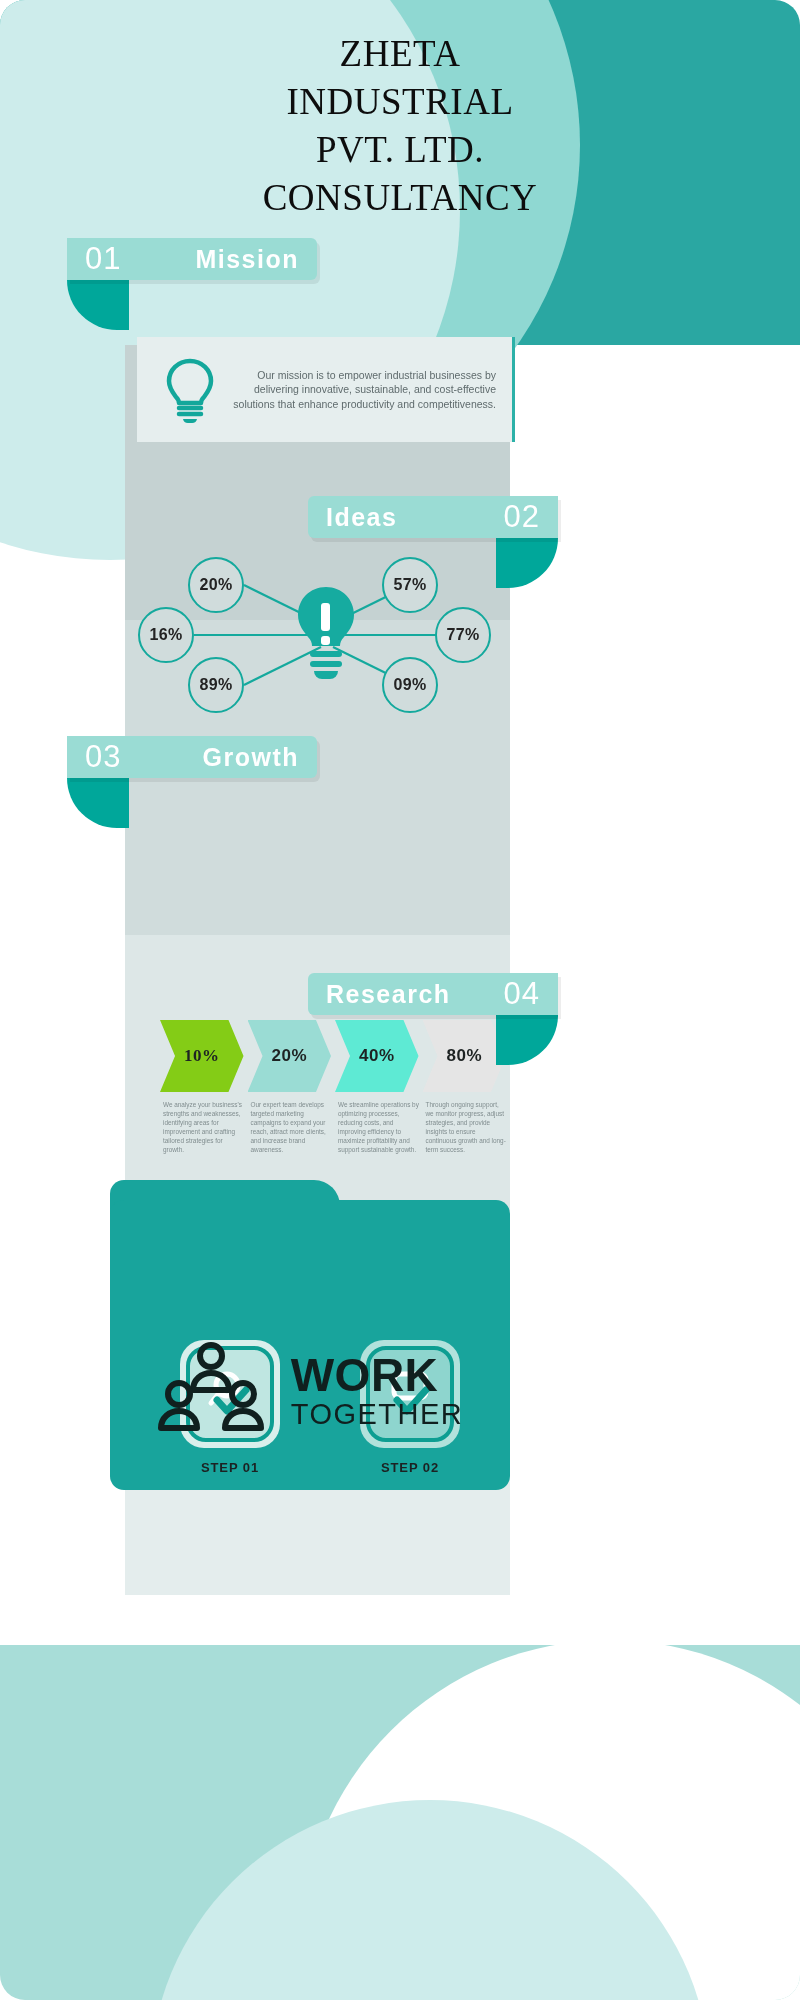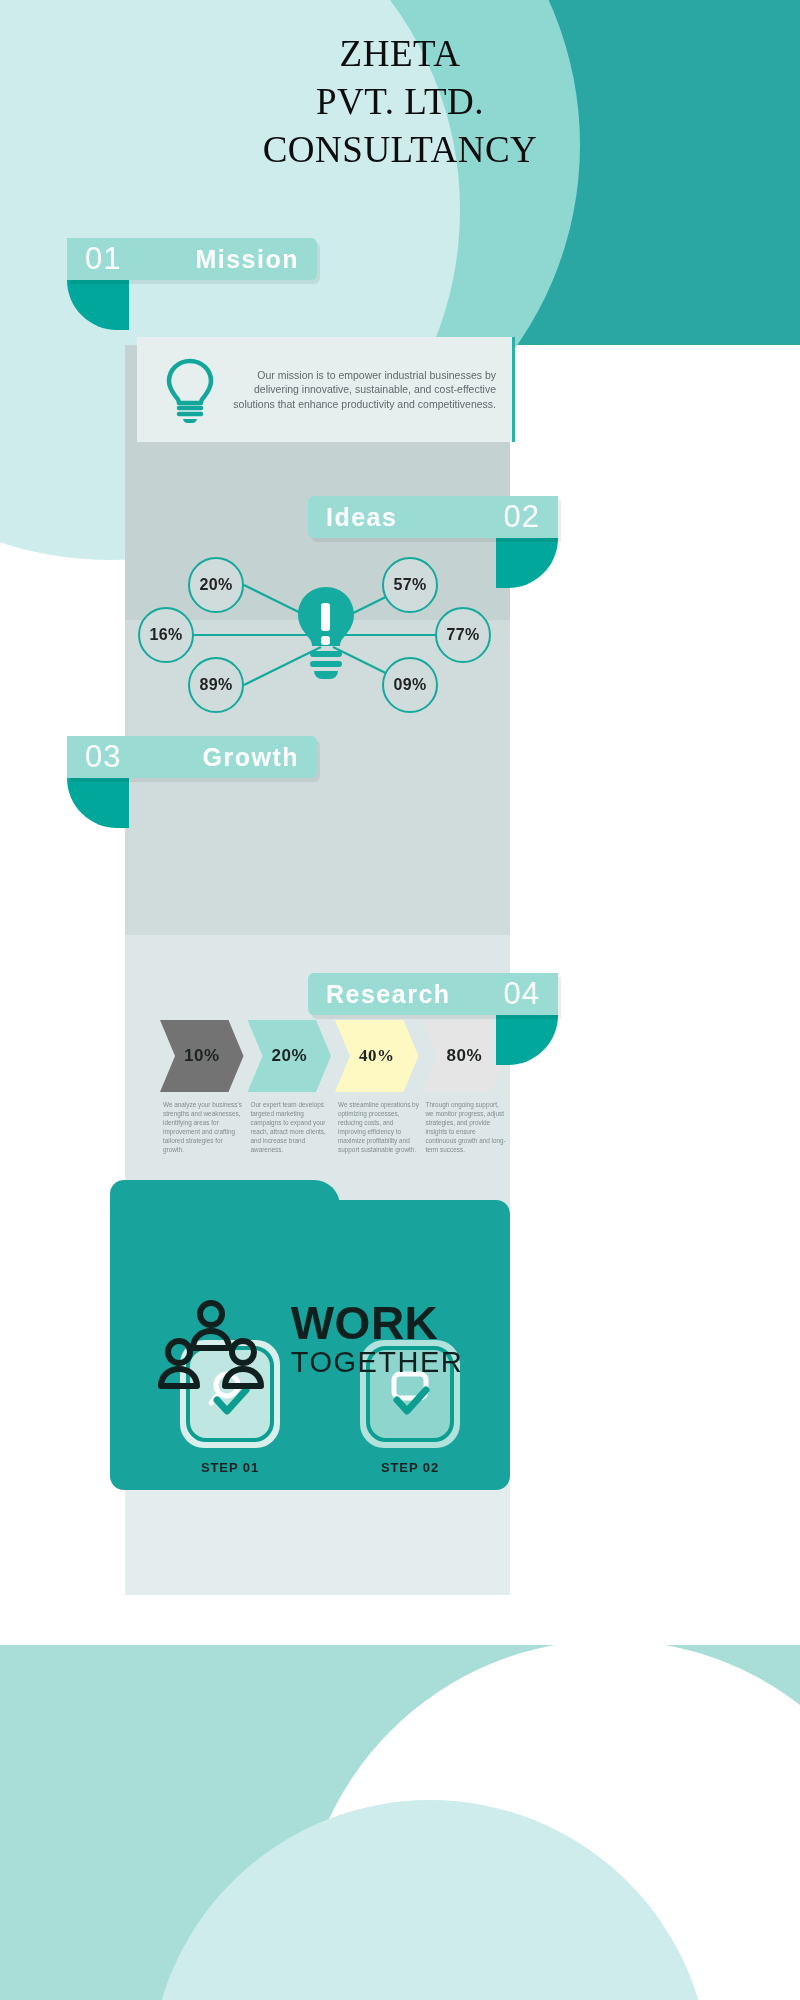--- a/index.html
+++ b/index.html
@@ -3,21 +3,21 @@
 <meta charset="utf-8">
 <style>
   * { box-sizing: border-box; margin: 0; padding: 0; }
   html, body { width: 800px; height: 2000px; }
   body {
     font-family: "Liberation Sans", sans-serif;
     background: #ffffff;
     position: relative;
     overflow: hidden;
   }
-  .page { position: relative; width: 800px; height: 2000px; overflow: hidden; }
+  .page { position: relative; width: 800px; height: 2000px; overflow: hidden; border-radius: 25px; }
 
   
   .bg-teal-top {
     position: absolute; left: 0; top: 0; width: 800px; height: 345px;
     background: #2aa7a2; z-index: 1;
   }
   .bg-pale-ellipse {
     position: absolute; left: -120px; top: -205px;
     width: 700px; height: 700px; border-radius: 50%;
     background: #8fd8d2; z-index: 2;
@@ -169,21 +169,21 @@
     background: #18a49c; z-index: 8;
     border-radius: 14px;
   }
   .folder-tab {
     position: absolute; left: 110px; top: 1180px; width: 230px; height: 40px;
     background: #18a49c; z-index: 8;
     border-top-left-radius: 14px; border-top-right-radius: 26px;
   }
   .folder-content {
     position: absolute; left: 110px; top: 1300px; width: 400px; height: 180px;
-    z-index: 16; display: flex; justify-content: center; gap: 26px;
+    z-index: 16; display: flex; align-items: center; justify-content: center; gap: 26px;
   }
   .wt-text { line-height: 1; }
   .wt-work { font-size: 46px; font-weight: 700; letter-spacing: 0.5px; color: #10201f; }
   .wt-together { font-size: 29px; font-weight: 400; letter-spacing: 1.5px; color: #10201f; margin-top: 2px; }
 </style>
 </head>
 <body>
 
 <div class="page">
 
@@ -191,20 +191,21 @@
   <div class="bg-white-bottom"></div>
   <div class="bg-pale-ellipse"></div>
   <div class="bg-lighter-ellipse"></div>
   <div class="bg-bottom-band"></div>
   <div class="bg-bottom-white-circle"></div>
   <div class="bg-bottom-pale-circle"></div>
 
   <div class="header">
     <h1>
       <span>ZHETA</span>
+      <span>INDUSTRIAL</span>
       <span>PVT. LTD.</span>
       <span>CONSULTANCY</span>
     </h1>
   </div>
 
   <div class="panel panel-mission"></div>
   <div class="panel panel-ideas"></div>
   <div class="panel panel-growth"></div>
   <div class="panel panel-research"></div>
 
@@ -262,23 +263,23 @@
     <div class="pct-circle c-br">09%</div>
   </div>
 
   <div class="tab-quarter left" id="tab-growth"></div>
   <div class="banner banner-left" id="banner-growth">
     <span class="num">03</span>
     <span class="label">Growth</span>
   </div>
 
   <div class="growth-row">
-    <div class="chev" id="chev0" style="background: #737373;">10%</div>
+    <div class="chev" id="chev0" style="background: #84cc16; font-family: Liberation Serif, serif;">10%</div>
     <div class="chev" id="chev1" style="background: rgb(154, 220, 212);">20%</div>
-    <div class="chev" id="chev2" style="background: #fef9c3; font-family: Liberation Serif, serif;">40%</div>
+    <div class="chev" id="chev2" style="background: #5eead4;">40%</div>
     <div class="chev" id="chev3" style="background: #e5e5e5;">80%</div>
   </div>
 
   <div class="growth-desc-row">
     <div class="growth-desc">We analyze your business's strengths and weaknesses, identifying areas for improvement and crafting tailored strategies for growth.</div>
     <div class="growth-desc">Our expert team develops targeted marketing campaigns to expand your reach, attract more clients, and increase brand awareness.</div>
     <div class="growth-desc">We streamline operations by optimizing processes, reducing costs, and improving efficiency to maximize profitability and support sustainable growth.</div>
     <div class="growth-desc">Through ongoing support, we monitor progress, adjust strategies, and provide insights to ensure continuous growth and long-term success.</div>
   </div>
 

